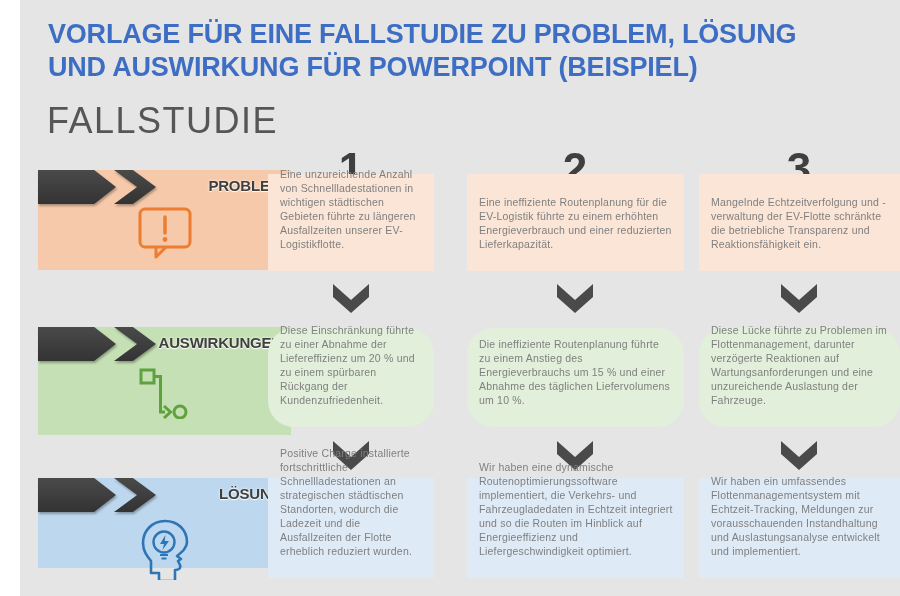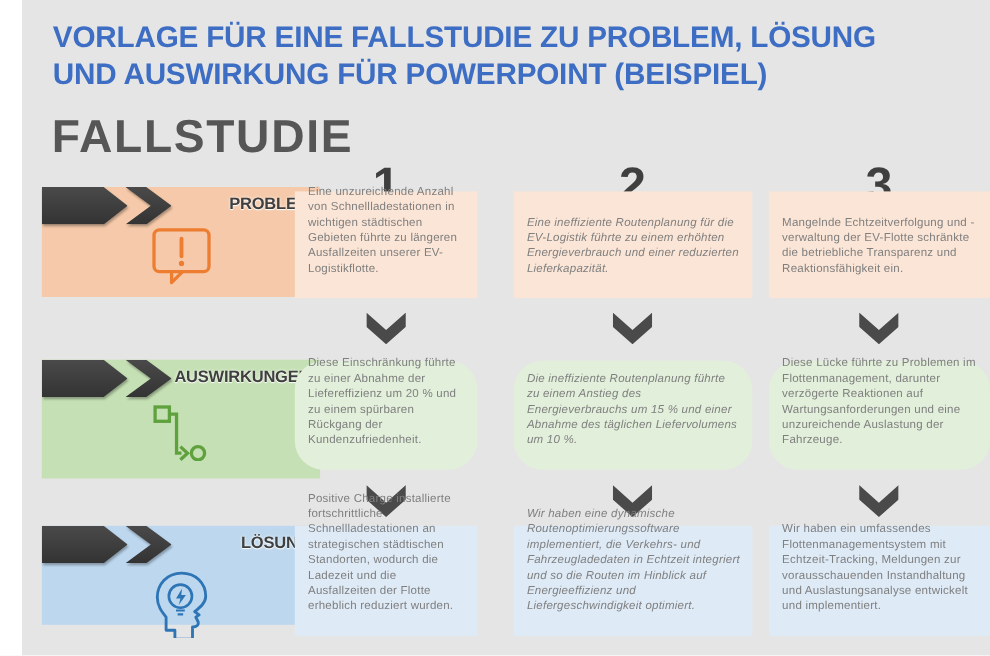--- a/index.html
+++ b/index.html
@@ -2,21 +2,21 @@
 <html><head>
 <meta charset="utf-8">
 <style>
   html,body{margin:0;padding:0;background:#fff;}
   .slide{position:relative;width:900px;height:596px;background:#e5e5e5;overflow:hidden;
          font-family:"Liberation Sans",sans-serif;margin-left:20px;}
 
   
   .main-title{position:absolute;left:28px;top:18px;width:830px;
               font-size:27px;font-weight:bold;color:#3d6ec4;line-height:1.24;letter-spacing:-0.2px;}
-  .sub-title{position:absolute;left:27px;top:100px;font-size:42px;font-weight:700;
+  .sub-title{position:absolute;left:27px;top:100px;font-size:36px;font-weight:400;
              color:#565656;letter-spacing:1.5px;}
 
   
   .label-box{position:absolute;left:18px;width:219px;padding-left:34px;}
   .label-box.problem{top:170px;height:100px;background:#f5c9a9;}
   .label-box.impact {top:327px;height:108px;background:#c5e0b4;}
   .label-box.solution{top:478px;height:90px;background:#bdd7ee;}
 
   .band{position:absolute;left:0;top:0;height:34px;width:130px;
         filter:drop-shadow(1px 2px 1px rgba(0,0,0,0.30));}
@@ -39,21 +39,21 @@
   
   .col-num{position:absolute;top:147px;width:80px;text-align:center;
            font-size:44px;line-height:1;font-weight:bold;color:#3f3f3f;}
   .num-1{left:291px;} .num-2{left:515px;} .num-3{left:739px;}
 
   
   .cell{position:absolute;display:flex;flex-direction:column;justify-content:flex-end;
         box-sizing:border-box;padding:10px 11px 20px 12px;
         font-size:10.5px;line-height:1.34;letter-spacing:0.2px;color:#7f7f7f;}
   .cell.c1{left:248px;width:166px;}
-  .cell.c2{left:447px;width:217px;font-style:italic;}
+  .cell.c2{left:447px;width:217px;}
   .cell.c3{left:679px;width:201px;}
   .r1{top:174px;height:97px;background:#fbe5d6;}
   .r2{top:328px;height:99px;background:#e2efda;border-radius:26px;}
   .r3{top:478px;height:100px;background:#deeaf6;}
 
   
   .chev{position:absolute;width:36px;height:29px;background:#4a4a4a;
         clip-path:polygon(0 0,50% 55%,100% 0,100% 45%,50% 100%,0 45%);}
   .g1{top:284px;} .g2{top:441px;}
   .cc1{left:313px;} .cc2{left:537px;} .cc3{left:761px;}

